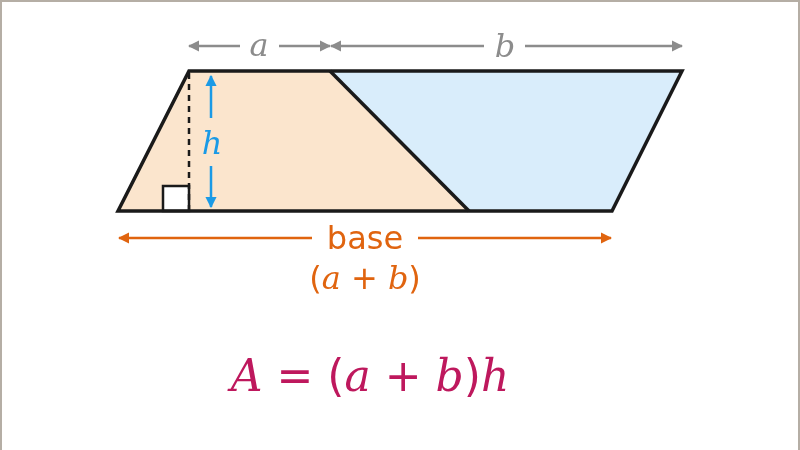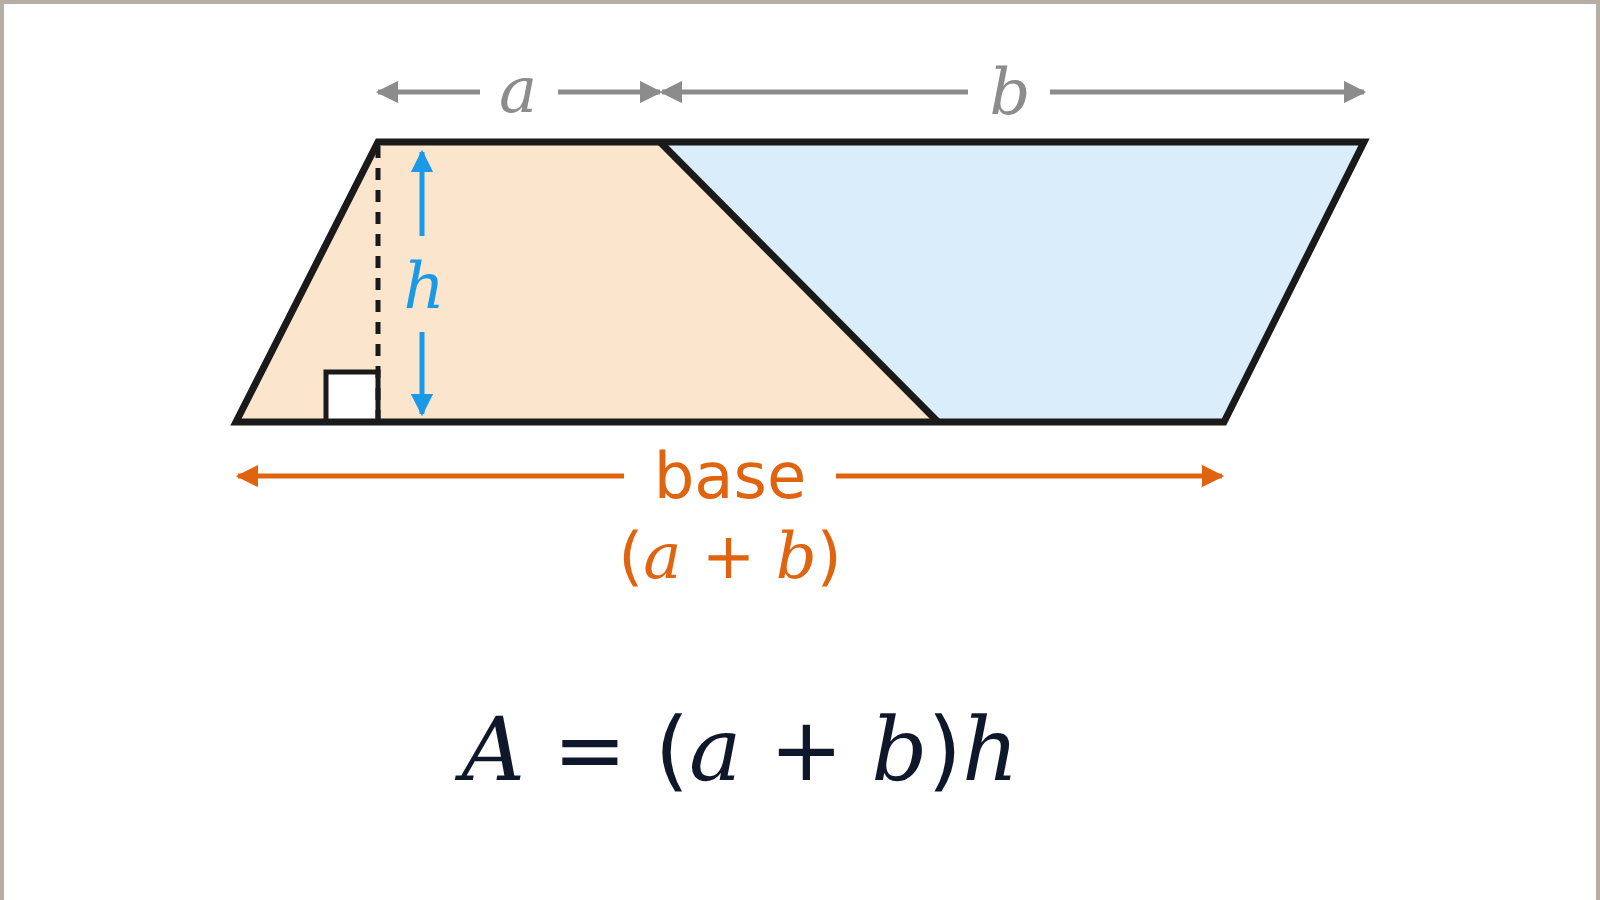--- a/index.html
+++ b/index.html
@@ -15,21 +15,21 @@
       border-left: 2px solid #b5aea5;
       border-right: 2px solid #b5aea5;
       border-top: 2px solid #b5aea5;
     }
     svg.diagram { position: absolute; left: 0; top: 0; }
     .lbl-serif { font-family: "DejaVu Serif", serif; font-style: italic; }
     .lbl-sans { font-family: "DejaVu Sans", sans-serif; }
     .formula {
       position: absolute; left: 0; top: 350px; width: 740px;
       text-align: center;
-      font-size: 44px; color: #0f172a;
+      font-size: 44px; color: #be185d;
       font-family: "DejaVu Sans", sans-serif;
     }
     .formula .it { font-family: "DejaVu Serif", serif; font-style: italic; }
   </style>
 </head>
 <body>
 
 <div class="frame"></div>
 
 <svg class="diagram" width="800" height="450" viewBox="0 0 800 450">

